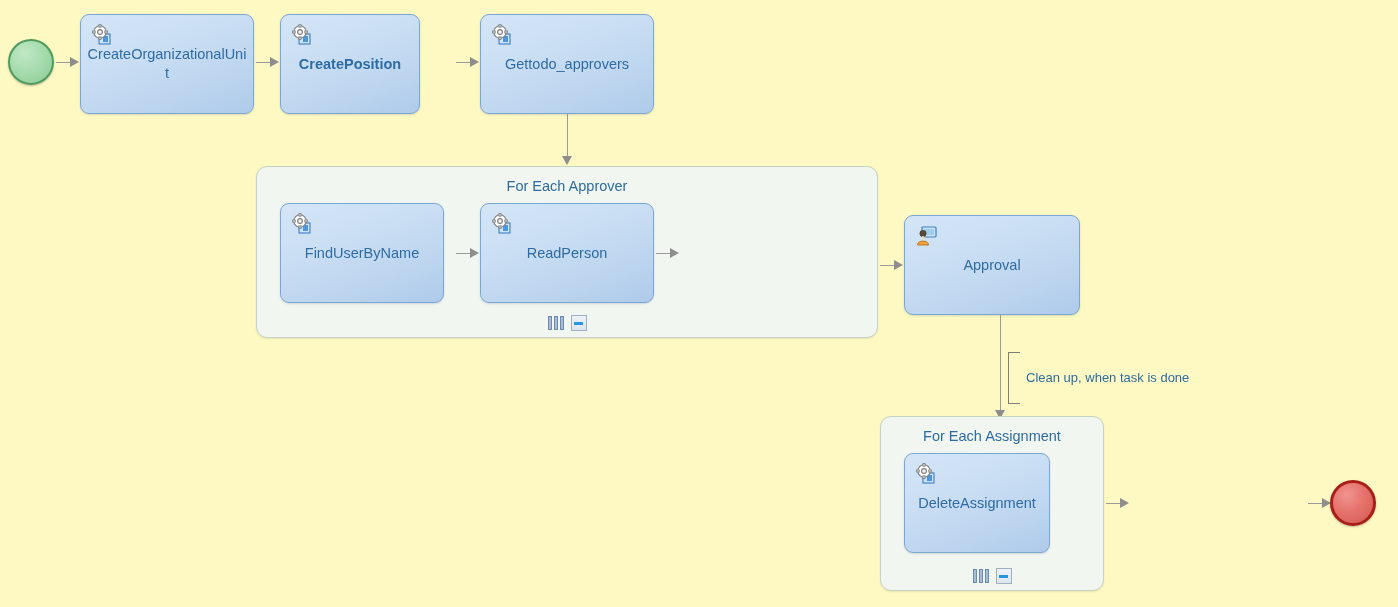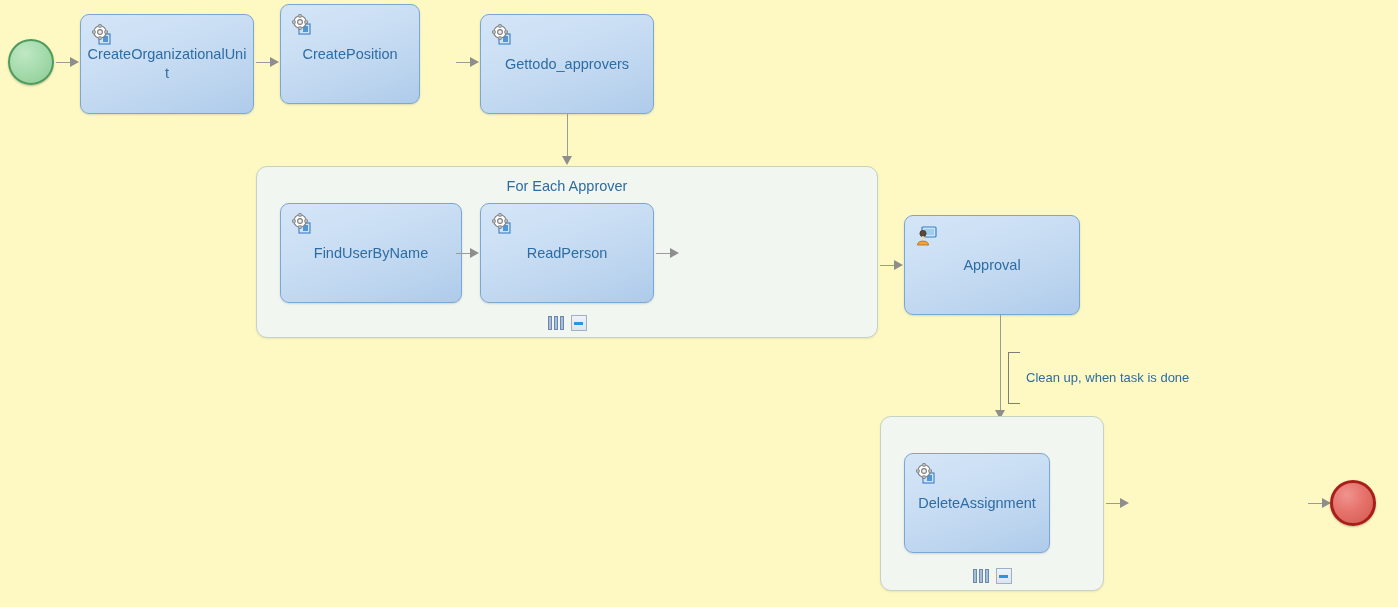--- a/index.html
+++ b/index.html
@@ -208,21 +208,21 @@
           <rect x="13.8" y="7" width="2.6" height="2"></rect>
         </g>
       </svg>
     </div>
     <div class="task-label">CreateOrganizationalUnit</div>
   </div>
 
   <div class="conn conn-h" style="left:256px; top:61.5px; width:16px;"></div>
   <div class="arrowhead arrow-right" style="left:270px; top:57px;"></div>
 
-  <div class="task" style="left:280px; top:4px; width:140px; height:100px;">
+  <div class="task" style="left:280px; top:14px; width:140px; height:100px;font-weight:bold;">
     <div class="task-icon">
       <svg viewBox="0 0 22 22" width="22" height="22">
         <rect x="8" y="10" width="11" height="10" fill="#cfe3f7" stroke="#3b7fc4" stroke-width="1.1"></rect>
         <path d="M12 12 L17 12 L17 18 L12 18 Z" fill="#4e96d8"></path>
         <g fill="#ffffff" stroke="#7d7d7d" stroke-width="1.1">
           <circle cx="9" cy="8" r="6.2"></circle>
         </g>
         <circle cx="9" cy="8" r="2.4" fill="#f2f2f2" stroke="#7d7d7d" stroke-width="1.1"></circle>
         <g fill="#f2f2f2" stroke="#7d7d7d" stroke-width="0.9">
           <rect x="8" y="0.6" width="2" height="2.6"></rect>
@@ -269,21 +269,21 @@
         <i></i>
           <i></i>
           <i></i>
       </div>
       <div class="collapse-btn">
         <span></span>
       </div>
     </div>
   </div>
 
-  <div class="task" style="left:280px; top:203px; width:182px; height:100px;">
+  <div class="task" style="left:280px; top:203px; width:164px; height:100px;">
     <div class="task-icon">
       <svg viewBox="0 0 22 22" width="22" height="22">
         <rect x="8" y="10" width="11" height="10" fill="#cfe3f7" stroke="#3b7fc4" stroke-width="1.1"></rect>
         <path d="M12 12 L17 12 L17 18 L12 18 Z" fill="#4e96d8"></path>
         <g fill="#ffffff" stroke="#7d7d7d" stroke-width="1.1">
           <circle cx="9" cy="8" r="6.2"></circle>
         </g>
         <circle cx="9" cy="8" r="2.4" fill="#f2f2f2" stroke="#7d7d7d" stroke-width="1.1"></circle>
         <g fill="#f2f2f2" stroke="#7d7d7d" stroke-width="0.9">
           <rect x="8" y="0.6" width="2" height="2.6"></rect>
@@ -341,20 +341,21 @@
 
   <div class="conn conn-v" style="left:999.5px; top:315px; height:98px;"></div>
   <div class="arrowhead arrow-down" style="left:995px; top:410px;"></div>
 
   <div class="annotation" style="left:1008px; top:352px; width:250px; height:52px;">
     <div class="annotation-bracket"></div>
     <div class="annotation-text">Clean up, when task is done</div>
   </div>
 
   <div class="subproc" style="left:880px; top:416px; width:224px; height:175px;">
+    <div class="subproc-title">For Each Assignment</div>
 
     <div class="subproc-markers">
       <div class="mi-marker">
         <i></i>
           <i></i>
           <i></i>
       </div>
       <div class="collapse-btn">
         <span></span>
       </div>

